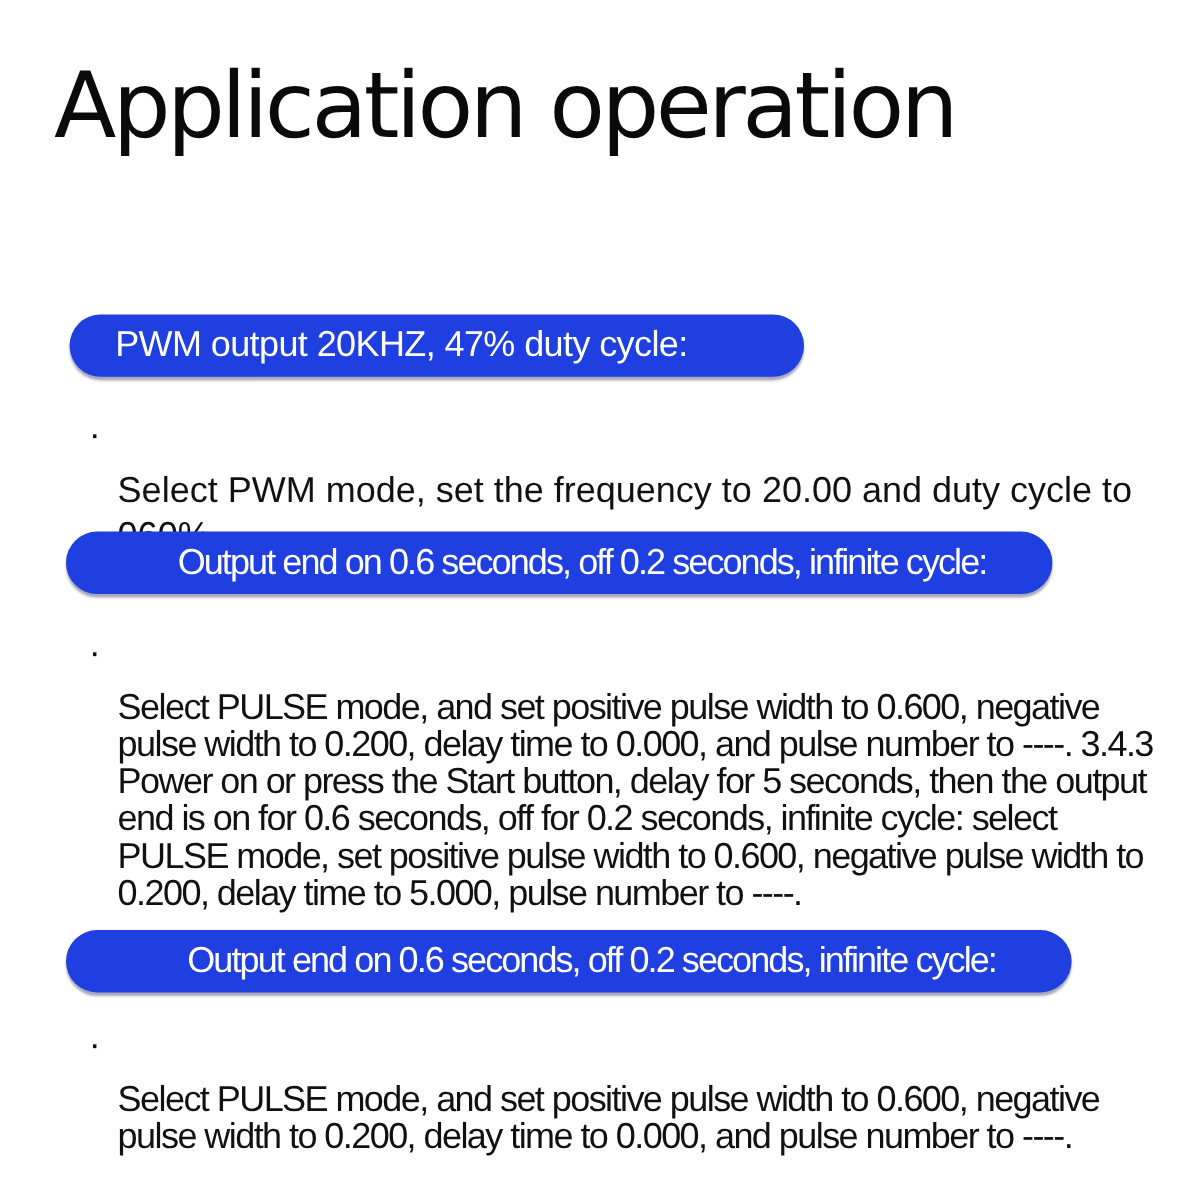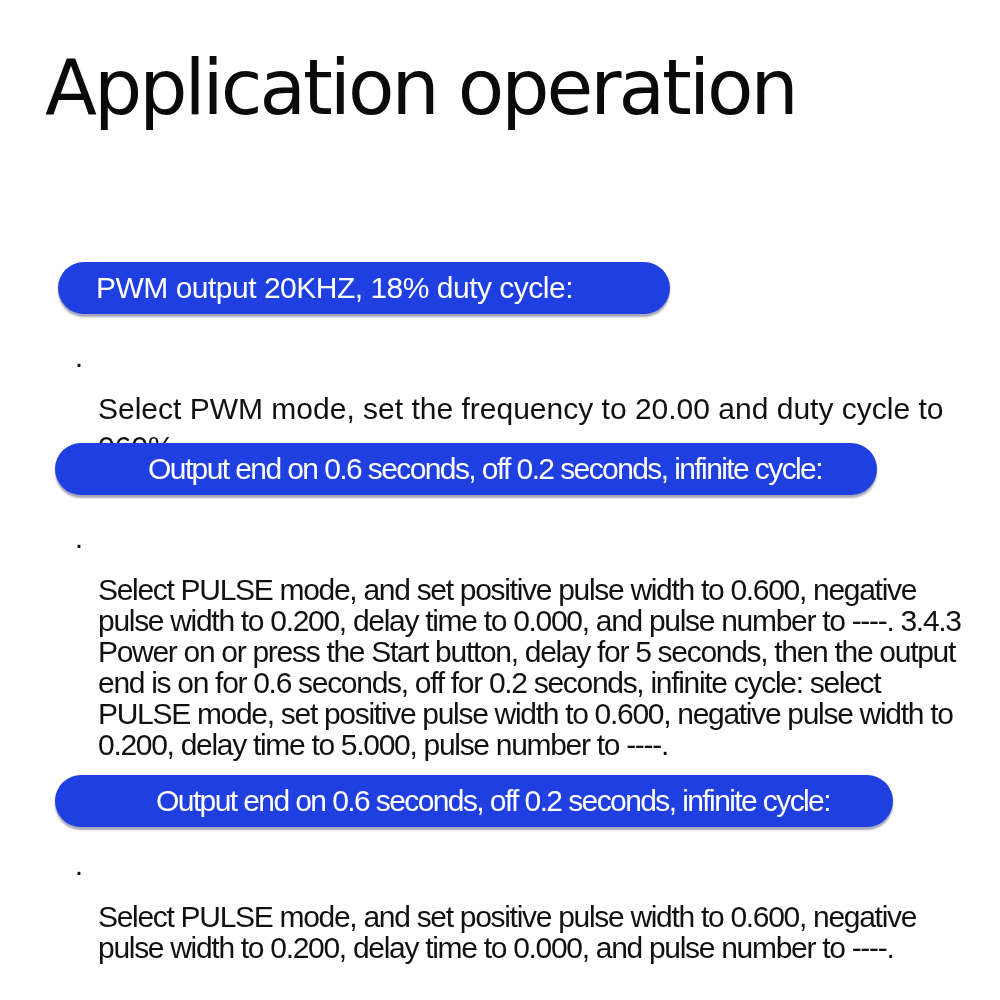--- a/index.html
+++ b/index.html
@@ -13,21 +13,21 @@
   .ptext { display: block; padding-left: 24px; margin-top: 46px; }
 </style>
 </head>
 <body>
 
 <h1 class="title">
   <span>Application operation</span><br>
 </h1>
 
 <div class="pill" style="left:58px; top:262px; width:612px;">
-  <span>PWM output 20KHZ, 18% duty cycle:</span>
+  <span>PWM output 20KHZ, 47% duty cycle:</span>
 </div>
 <div class="para" style="top:344px; width:880px; line-height:38px; font-size:30px;">
   <span class="bullet">·</span>
   <span class="ptext">Select PWM mode, set the frequency to 20.00 and duty cycle to 060%.</span>
 </div>
 
 <div class="pill narrow" style="left:55px; top:443px; width:822px;">
   <span>Output end on 0.6 seconds, off 0.2 seconds, infinite cycle:</span>
 </div>
 <div class="para narrow" style="top:528px; width:900px;">

